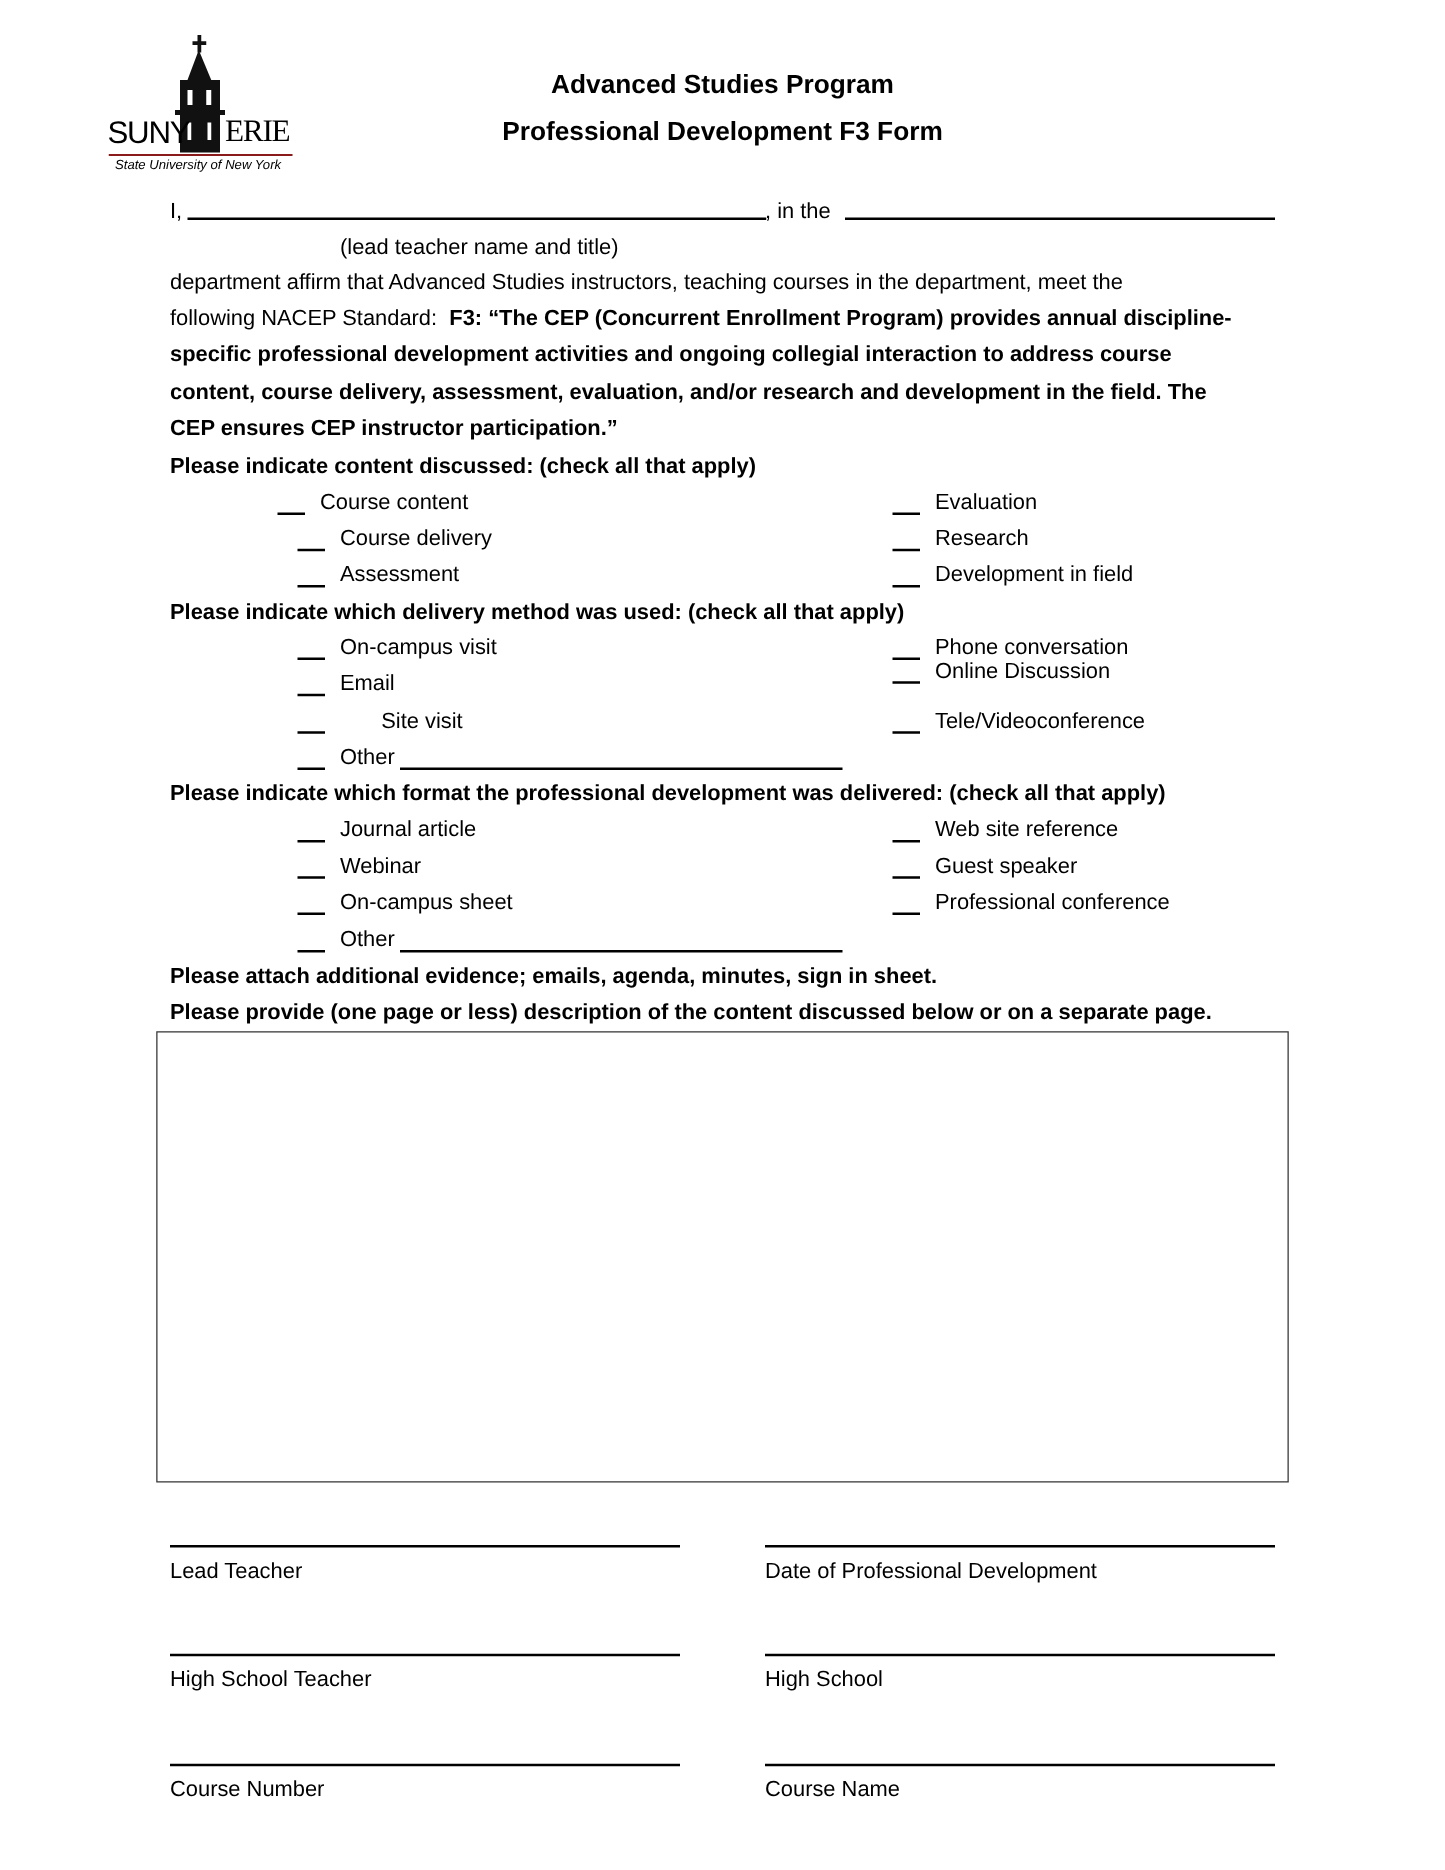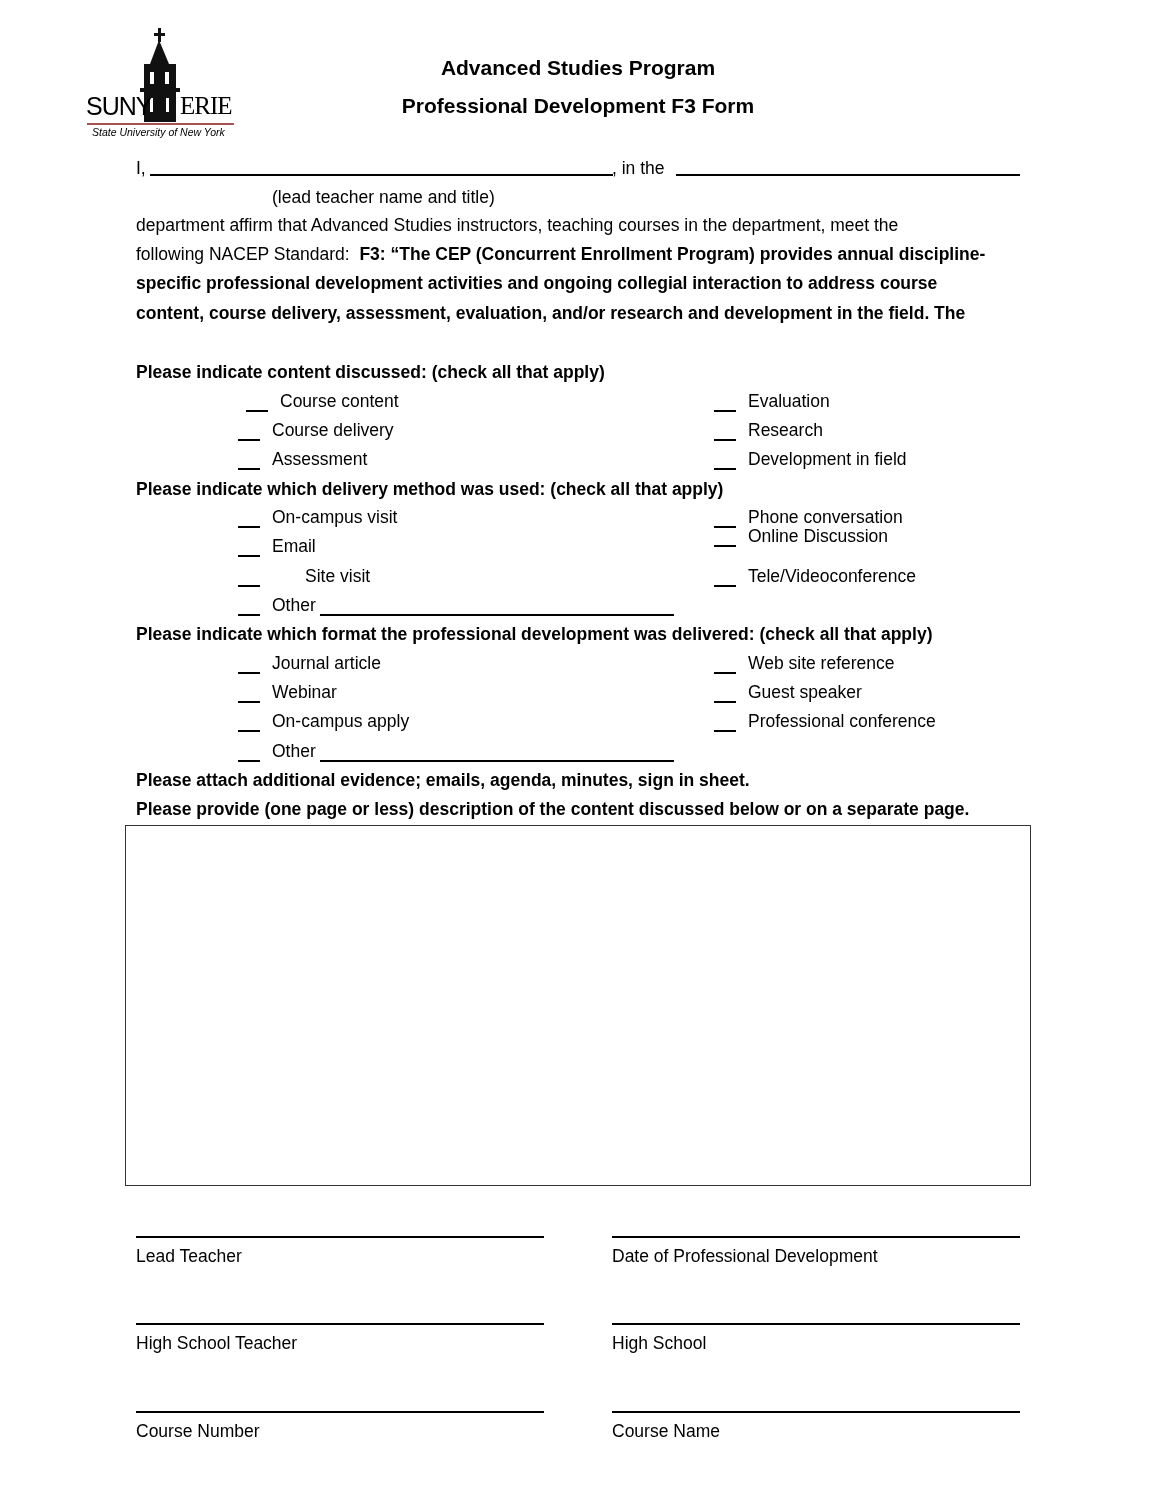--- a/index.html
+++ b/index.html
@@ -51,24 +51,25 @@
 <div class="line" style="left:150px;top:174px;width:463px;"></div>
 <span class="txt" style="left:612px;top:157px;">, in the</span>
 <div class="line" style="left:676px;top:174px;width:344px;"></div>
 <span class="txt" style="left:272px;top:186px;">(lead teacher name and title)</span>
 
 <div class="para" style="top:211px;">
   <div>department affirm that Advanced Studies instructors, teaching courses in the department, meet the</div>
   <div><span style="white-space:pre;margin-top:28px;">following NACEP Standard:  </span><span class="bold">F3: “The CEP (Concurrent Enrollment Program) provides annual discipline-</span></div>
   <div class="bold">specific professional development activities and ongoing collegial interaction to address course</div>
   <div class="bold">content, course delivery, assessment, evaluation, and/or research and development in the field.  The</div>
+  <div class="bold">CEP ensures CEP instructor participation.”</div>
 </div>
 
 <span class="txt bold" style="left:136px;top:361px;">Please indicate content discussed: (check all that apply)</span>
-<div class="chk" style="left:246px;top:390px;">
+<div class="chk" style="left:222px;top:390px;">
     <span class="blank"></span>
     <span>Course content</span>
   </div>
 <div class="chk" style="left:238px;top:419px;">
     <span class="blank"></span>
     <span>Course delivery</span>
   </div>
 <div class="chk" style="left:238px;top:448px;">
     <span class="blank"></span>
     <span>Assessment</span>
@@ -121,21 +122,21 @@
 <div class="chk" style="left:238px;top:652px;">
     <span class="blank"></span>
     <span>Journal article</span>
   </div>
 <div class="chk" style="left:238px;top:681px;">
     <span class="blank"></span>
     <span>Webinar</span>
   </div>
 <div class="chk" style="left:238px;top:710px;">
     <span class="blank"></span>
-    <span>On-campus apply</span>
+    <span>On-campus sheet</span>
   </div>
 <div class="chk" style="left:238px;top:740px;">
     <span class="blank"></span>
     <span>Other</span>
     <span class="other-line"></span>
   </div>
 <div class="chk" style="left:714px;top:652px;justify-content:center;">
     <span class="blank"></span>
     <span>Web site reference</span>
   </div>

